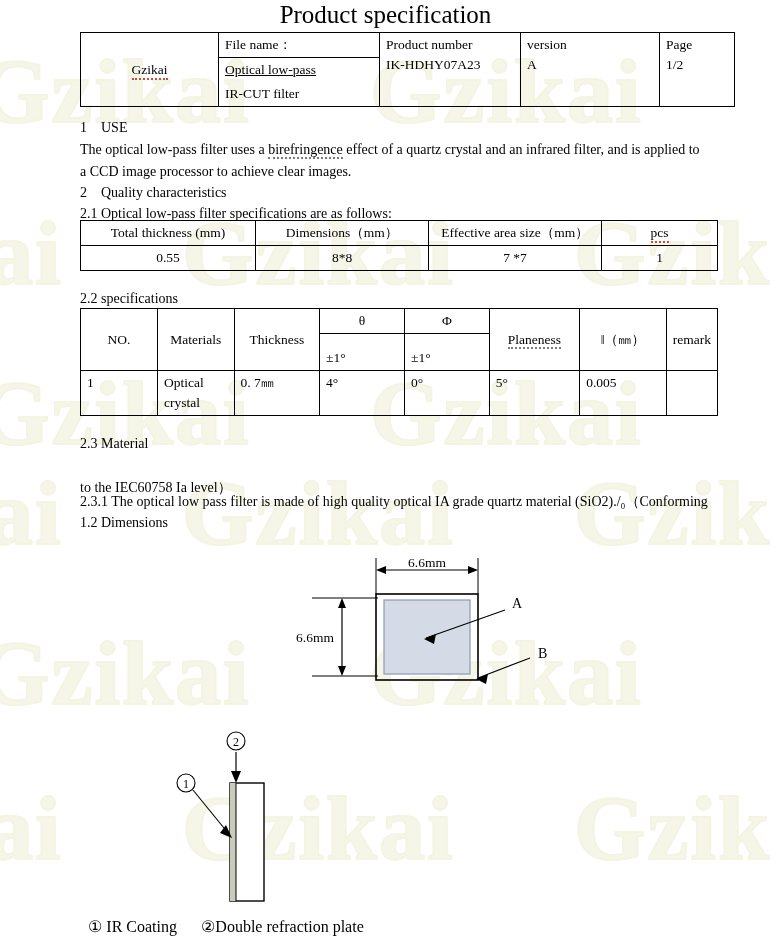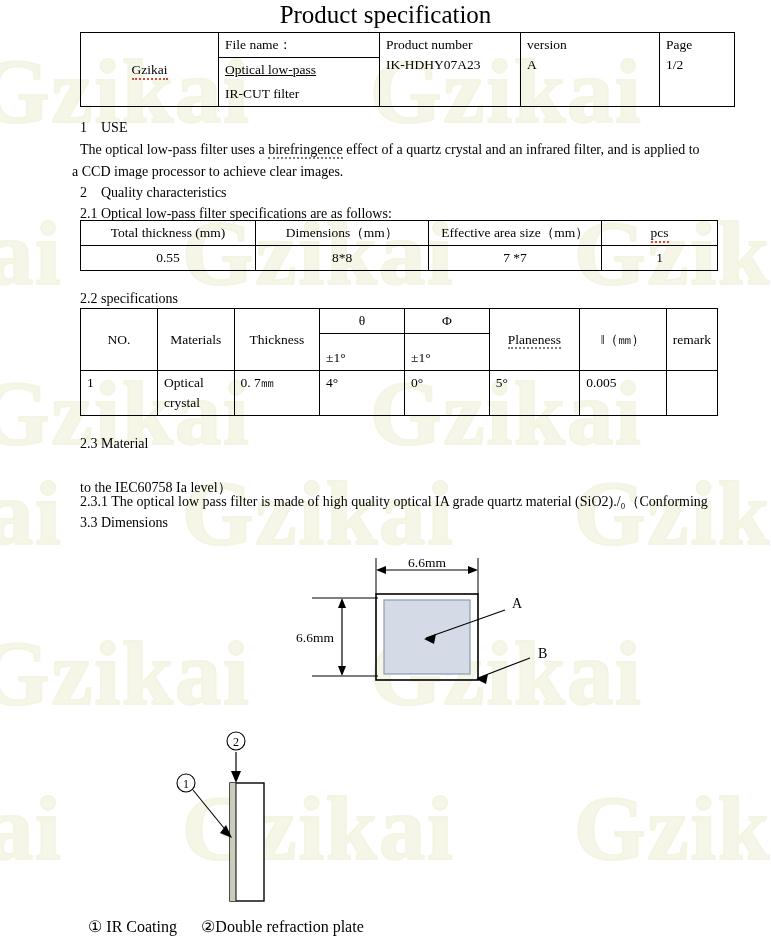--- a/index.html
+++ b/index.html
@@ -203,21 +203,21 @@
         <td style="border-top:none;border-bottom:none;text-decoration:underline;">Optical low-pass</td>
       </tr>
       <tr>
         <td style="border-top:none;">IR-CUT filter</td>
       </tr>
     </tbody>
       </table>
 
     <div class="para" style="left:80px; top:117px;">1 USE</div>
     <div class="para" style="left:80px; top:139px; width:660px;"><span>The optical low-pass filter uses a </span><span class="u-wavy">birefringence</span><span> effect of a quartz crystal and an infrared filter, and is applied to</span></div>
-    <div class="para" style="left:72px; top:161px;">a CCD image processor  to achieve clear images.</div>
+    <div class="para" style="left:80px; top:161px;">a CCD image processor  to achieve clear images.</div>
 
     <div class="para" style="left:80px; top:182px;">2 Quality characteristics</div>
     <div class="para" style="left:80px; top:203px;">2.1 Optical low-pass filter specifications are as follows:</div>
 
     <table class="tbl" id="spec-table-1">
       <tbody>
           <tr>
         <td style="width:162px;">Total thickness (mm)</td>
         <td style="width:160px;">Dimensions（mm）</td>
         <td style="width:160px;">Effective area size（mm）</td>
@@ -262,21 +262,21 @@
         <td>5°</td>
         <td>0.005</td>
         <td></td>
       </tr>
     </tbody>
       </table>
 
     <div class="para" style="left:80px; top:433px;">2.3 Material</div>
     <div class="para" style="left:80px; top:455px;margin-top:36px;">2.3.1 The  optical low pass  filter is made of high quality optical IA grade quartz material (SiO2)./₀（Conforming</div>
     <div class="para" style="left:80px; top:477px;">to the IEC60758 Ia level）</div>
-    <div class="para" style="left:80px; top:512px;">3.3 Dimensions</div>
+    <div class="para" style="left:80px; top:512px;">1.2 Dimensions</div>
 
     <div class="diagram" style="left:290px; top:548px;">
       <svg width="300" height="145" viewBox="0 0 300 145">
 
         <line x1="86" y1="10" x2="86" y2="46" stroke="#000" stroke-width="1"></line>
         <line x1="188" y1="10" x2="188" y2="46" stroke="#000" stroke-width="1"></line>
 
         <line x1="88" y1="22" x2="186" y2="22" stroke="#000" stroke-width="1.2"></line>
         <polygon points="86,22 96,18 96,26" fill="#000"></polygon>
         <polygon points="188,22 178,18 178,26" fill="#000"></polygon>

